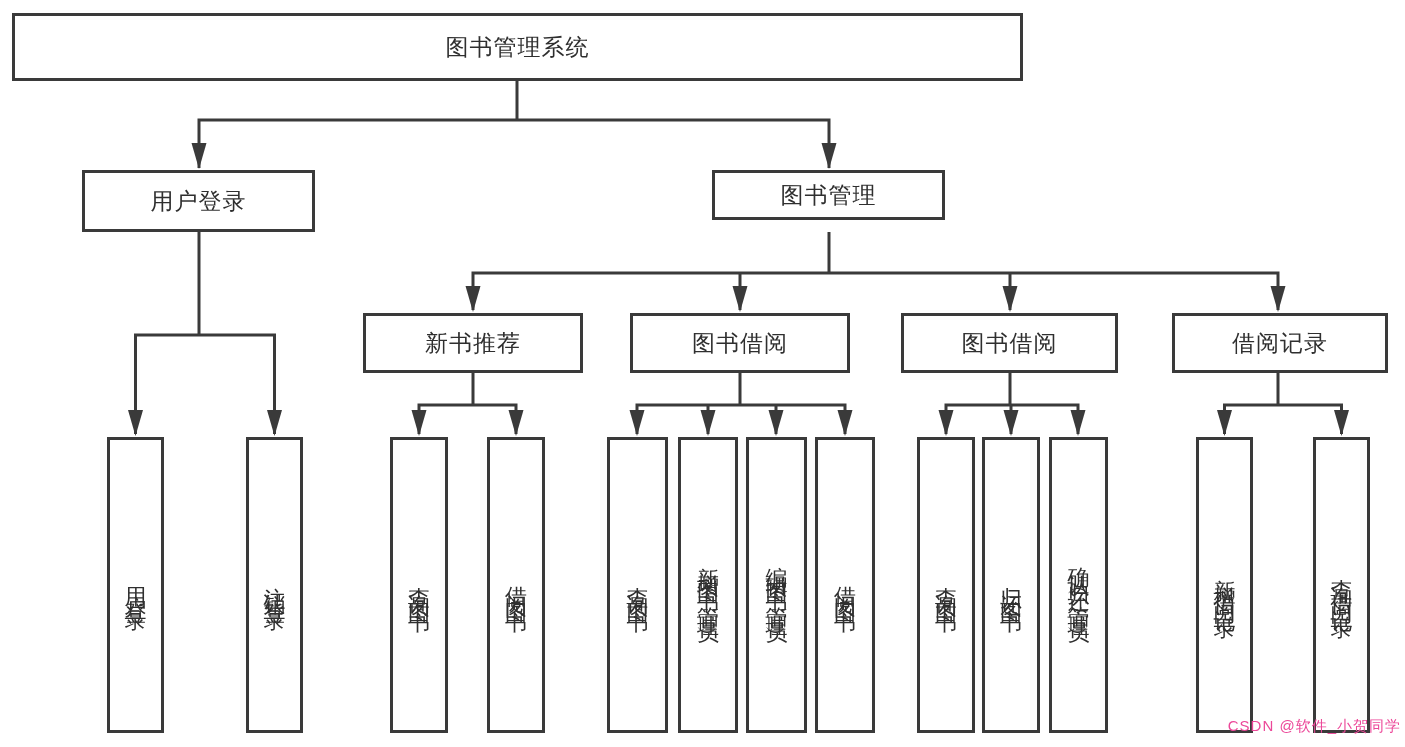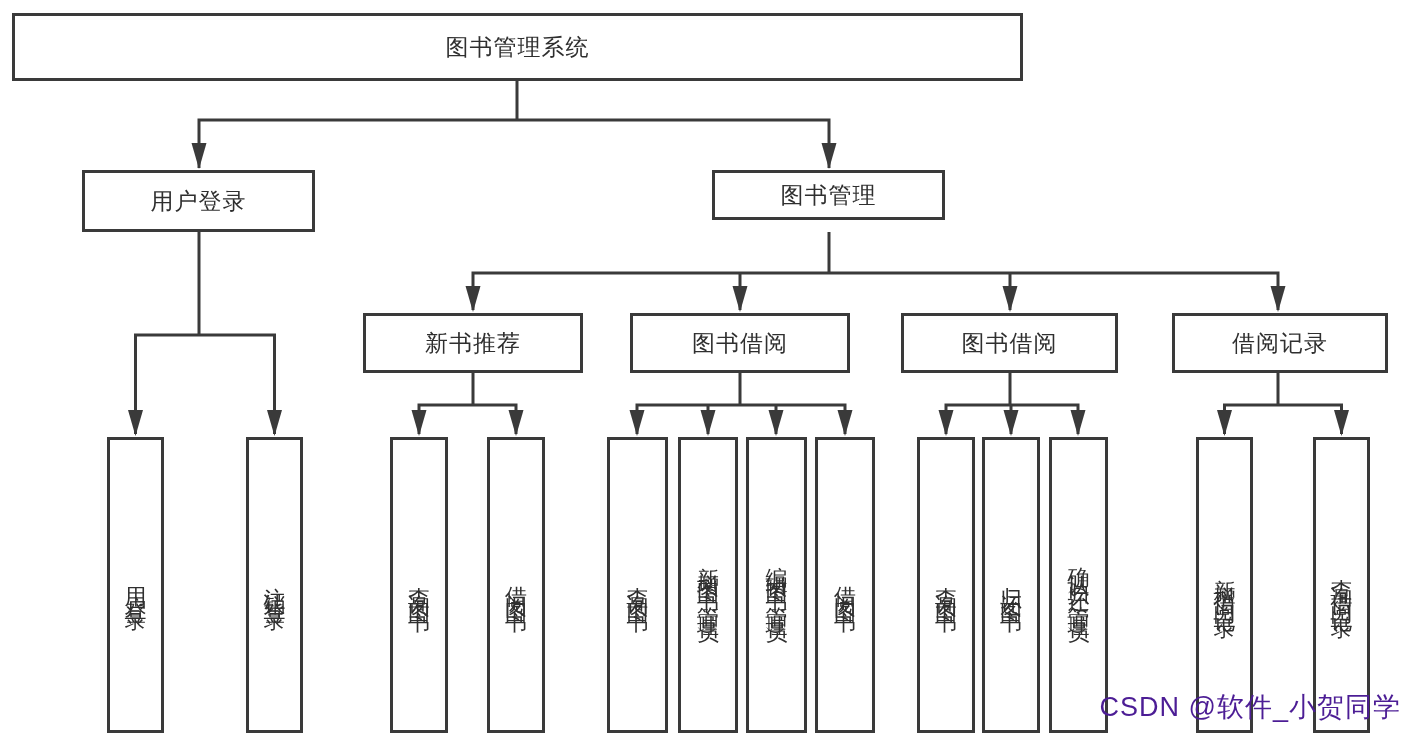--- a/index.html
+++ b/index.html
@@ -32,25 +32,25 @@
   }
   .leaf {
     writing-mode: vertical-lr;
     text-orientation: mixed;
     font-size: 22px;
     letter-spacing: 8px;
     white-space: normal;
   }
   .watermark {
     position: absolute;
-    top: 689px;
+    top: 717px;
     right: 4px;
-    font-size: 27px;
+    font-size: 15px;
     letter-spacing: 1px;
-    color: #4c1d95;
+    color: #ec4899;
     z-index: 5;
   }
 </style>
 </head>
 <body>
 
 <div class="stage">
 
   <svg class="connectors" viewBox="0 0 1405 747" xmlns="http://www.w3.org/2000/svg">
     <g stroke="#3a3a3a" stroke-width="3" fill="none">

